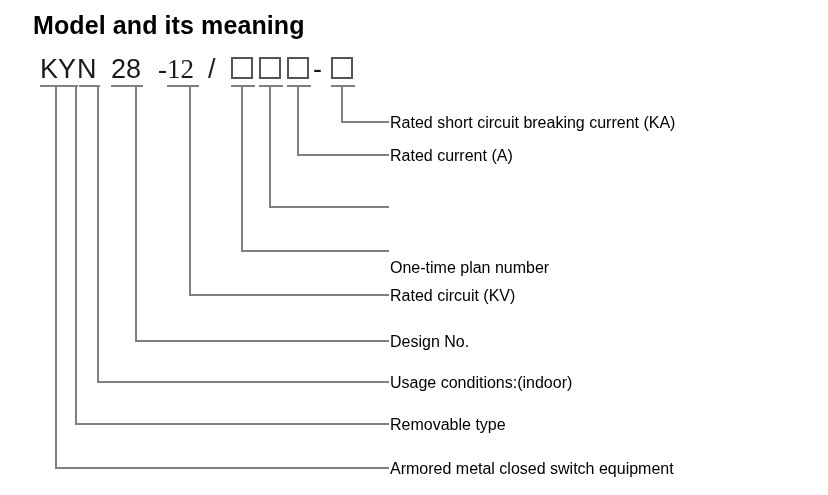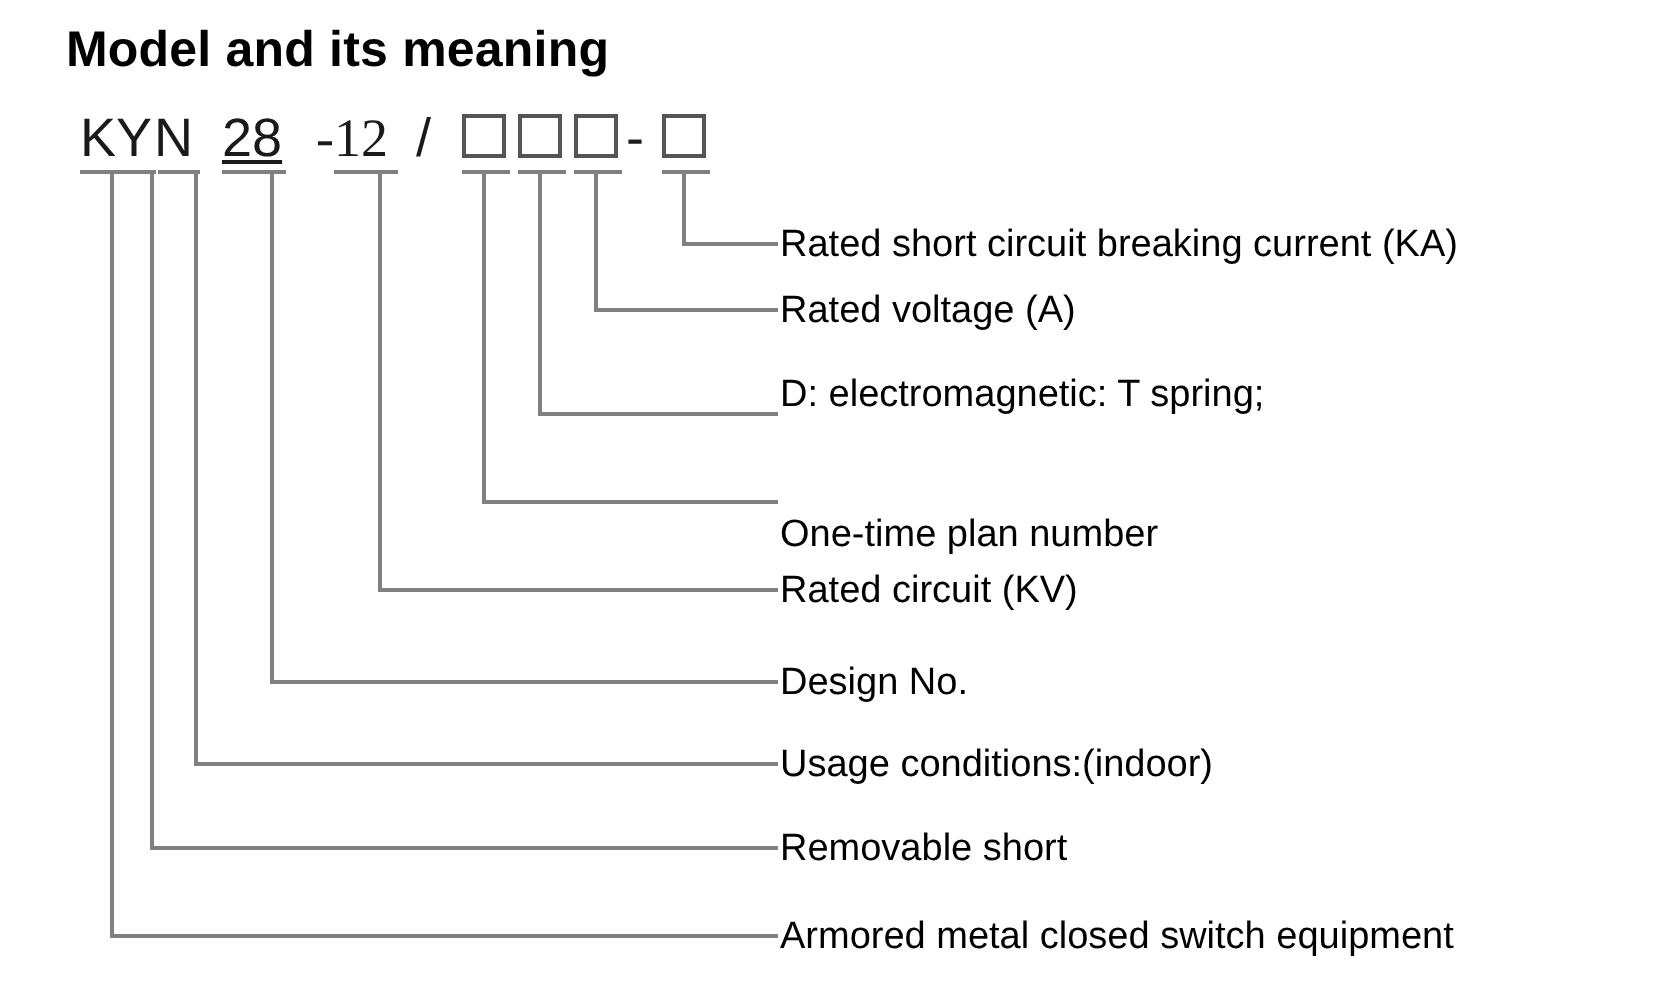--- a/index.html
+++ b/index.html
@@ -63,41 +63,41 @@
     position: absolute;
     left: 0;
     top: 0;
     width: 828px;
     height: 495px;
   }
 
   
   .label {
     position: absolute;
-    font-size: 19px;
+    font-size: 16px;
     line-height: 19px;
     color: #000000;
     white-space: nowrap;
   }
   .label .l2 {
     display: block;
   }
 </style>
 </head>
 <body>
 
 <div id="page">
 
   <div id="title">Model and its meaning</div>
 
   <div id="code-row">
       <span class="code-token" style="left: 40px;">K</span>
       <span class="code-token" style="left: 58px;">Y</span>
       <span class="code-token" style="left: 77px;">N</span>
-      <span class="code-token" style="left: 111px; text-decoration: underline;">28</span>
+      <span class="code-token" style="left: 111px;">28</span>
       <span class="code-token" style="left: 158px; font-family: Liberation Serif, serif;">-12</span>
       <span class="code-token" style="left: 208px;">/</span>
       <span class="code-token" style="left: 313px;">-</span>
       <span class="code-box" style="left: 231px;"></span>
       <span class="code-box" style="left: 259px;"></span>
       <span class="code-box" style="left: 287px;"></span>
       <span class="code-box" style="left: 331px;"></span>
     </div>
 
   <svg id="leaders" viewBox="0 0 828 495" width="828" height="495" aria-hidden="true">
@@ -125,23 +125,23 @@
       <line x1="98" y1="86" x2="98" y2="382" stroke="#808080" stroke-width="2" shape-rendering="crispEdges"></line>
       <line x1="97" y1="382" x2="389" y2="382" stroke="#808080" stroke-width="2" shape-rendering="crispEdges"></line>
       <line x1="76" y1="86" x2="76" y2="424" stroke="#808080" stroke-width="2" shape-rendering="crispEdges"></line>
       <line x1="75" y1="424" x2="389" y2="424" stroke="#808080" stroke-width="2" shape-rendering="crispEdges"></line>
       <line x1="56" y1="86" x2="56" y2="468" stroke="#808080" stroke-width="2" shape-rendering="crispEdges"></line>
       <line x1="55" y1="468" x2="389" y2="468" stroke="#808080" stroke-width="2" shape-rendering="crispEdges"></line>
     </svg>
 
   <div id="labels">
       <div class="label" style="left: 390px; top: 113px;"><span>Rated short circuit breaking current (KA)</span></div>
-      <div class="label" style="left: 390px; top: 146px;"><span>Rated voltage (A)</span></div>
-      <div class="label" style="left: 390px; top: 188px;"><span class="l2">D: electromagnetic: T spring;</span></div>
+      <div class="label" style="left: 390px; top: 146px;"><span>Rated current (A)</span></div>
+      <div class="label" style="left: 390px; top: 188px;"></div>
       <div class="label" style="left: 390px; top: 258px;"><span>One-time plan number</span></div>
       <div class="label" style="left: 390px; top: 286px;"><span>Rated circuit (KV)</span></div>
       <div class="label" style="left: 390px; top: 332px;"><span>Design No.</span></div>
       <div class="label" style="left: 390px; top: 373px;"><span>Usage conditions:(indoor)</span></div>
-      <div class="label" style="left: 390px; top: 415px;"><span>Removable short</span></div>
+      <div class="label" style="left: 390px; top: 415px;"><span>Removable type</span></div>
       <div class="label" style="left: 390px; top: 459px; text-align: center;"><span>Armored metal closed switch equipment</span></div>
     </div>
 
 </div>
 
 </body></html>

